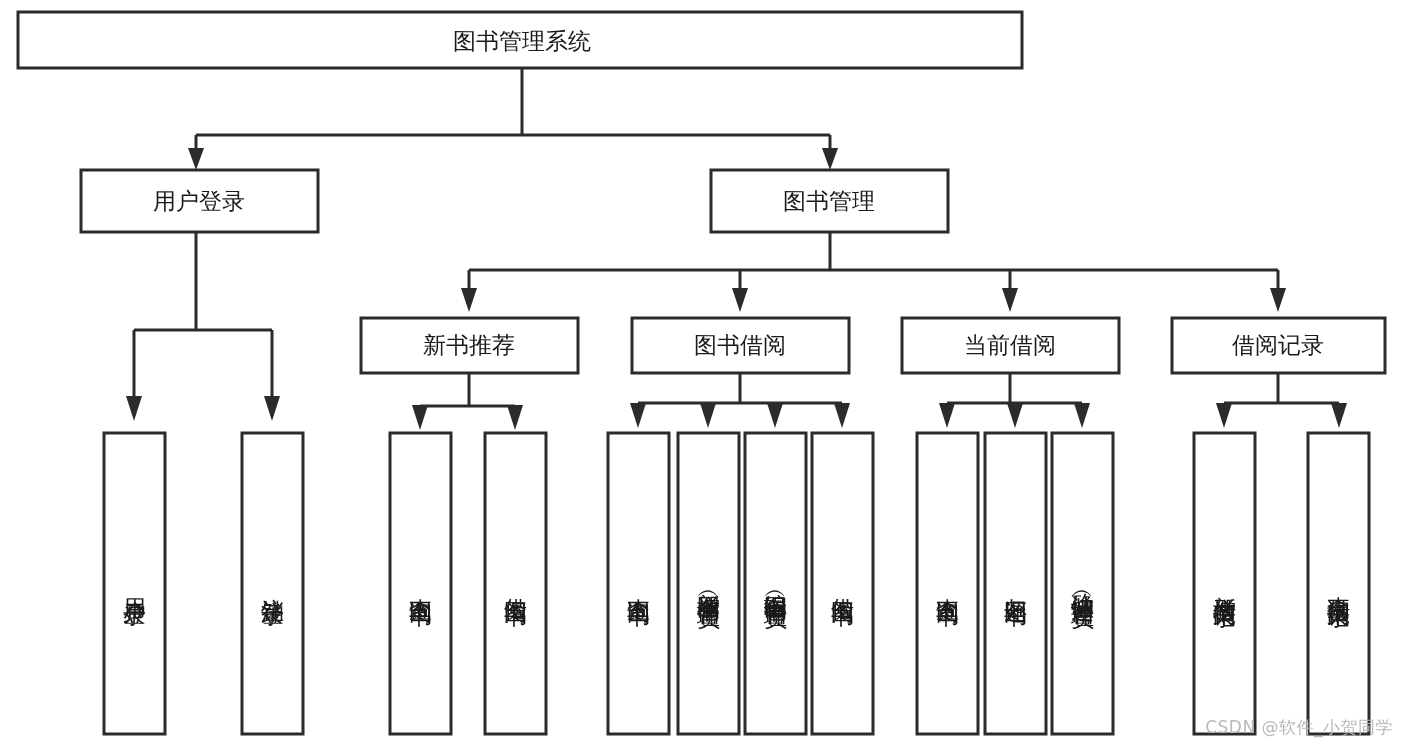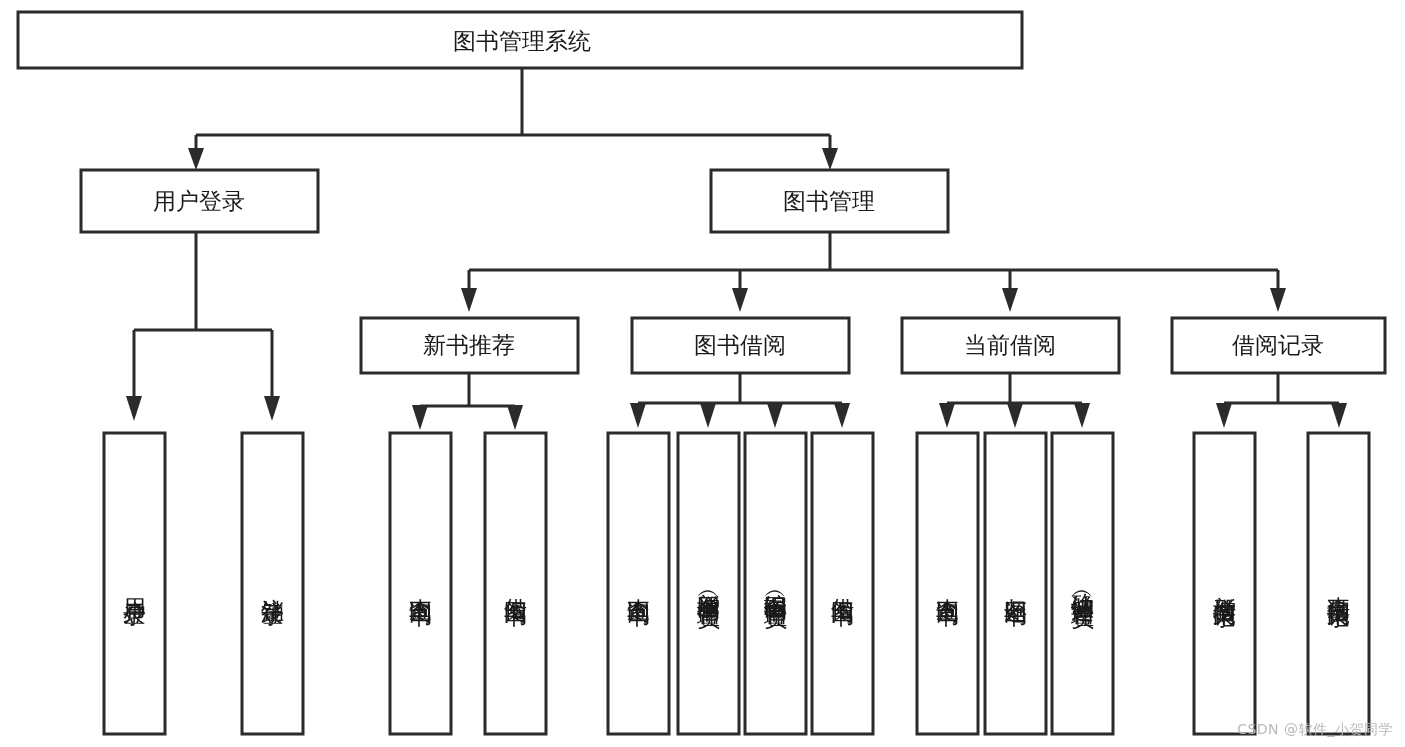--- a/index.html
+++ b/index.html
@@ -43,21 +43,21 @@
     letter-spacing:2px;
     color:#1a1a1a;
     white-space:nowrap;
     user-select:none;
   }
   .watermark{
     position:absolute;
     right:12px;
     bottom:8px;
     font-family:"DejaVu Sans","Liberation Sans",sans-serif;
-    font-size:14px;
+    font-size:17px;
     color:#b9b9b9;
     letter-spacing:0.5px;
     user-select:none;
     white-space:nowrap;
   }
 </style>
 </head>
 <body>
 
 <div id="stage">

